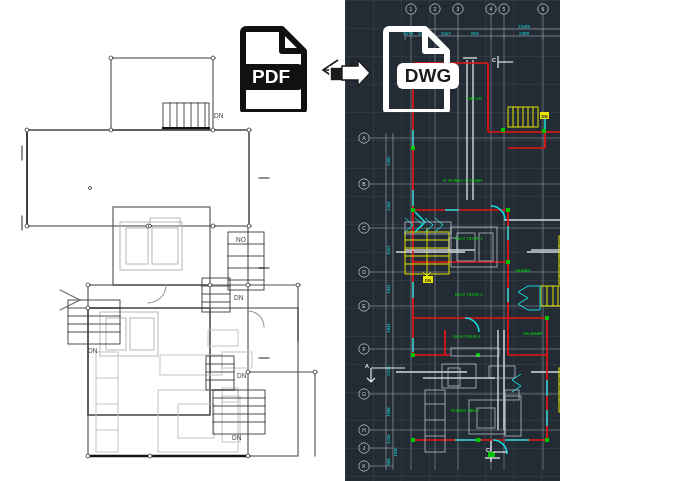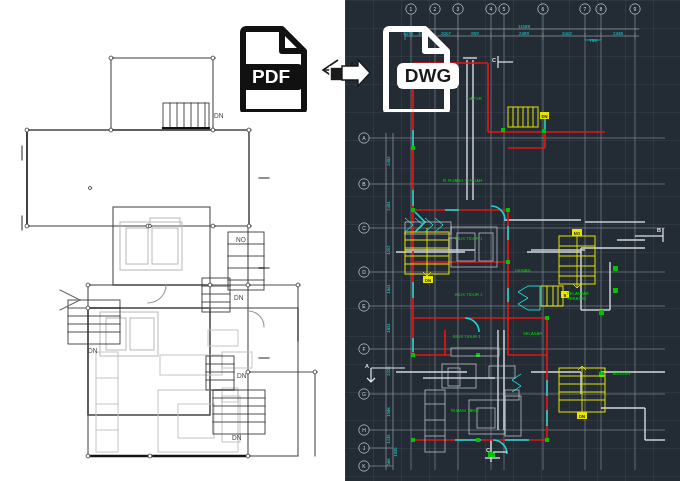--- a/index.html
+++ b/index.html
@@ -1,17 +1,17 @@
 <!DOCTYPE html>
 <html><head>
 <meta charset="utf-8">
 <style>
   html,body{margin:0;padding:0;background:#fff;}
   body{width:680px;height:481px;overflow:hidden;font-family:"Liberation Sans",sans-serif;}
-  #stage{position:relative;width:680px;height:481px;overflow:hidden;background:#eab308;}
+  #stage{position:relative;width:560px;height:481px;overflow:hidden;background:#eab308;}
 
   
   #left-panel{position:absolute;left:0;top:0;width:345px;height:481px;background:#ffffff;overflow:hidden;}
   .pdfplan{position:absolute;stroke-linecap:square;}
 
   
   #right-panel{position:absolute;left:345px;top:0;width:335px;height:481px;
     background:#232b35;overflow:hidden;}
   #cad-grid{position:absolute;inset:0;
     background-image:

